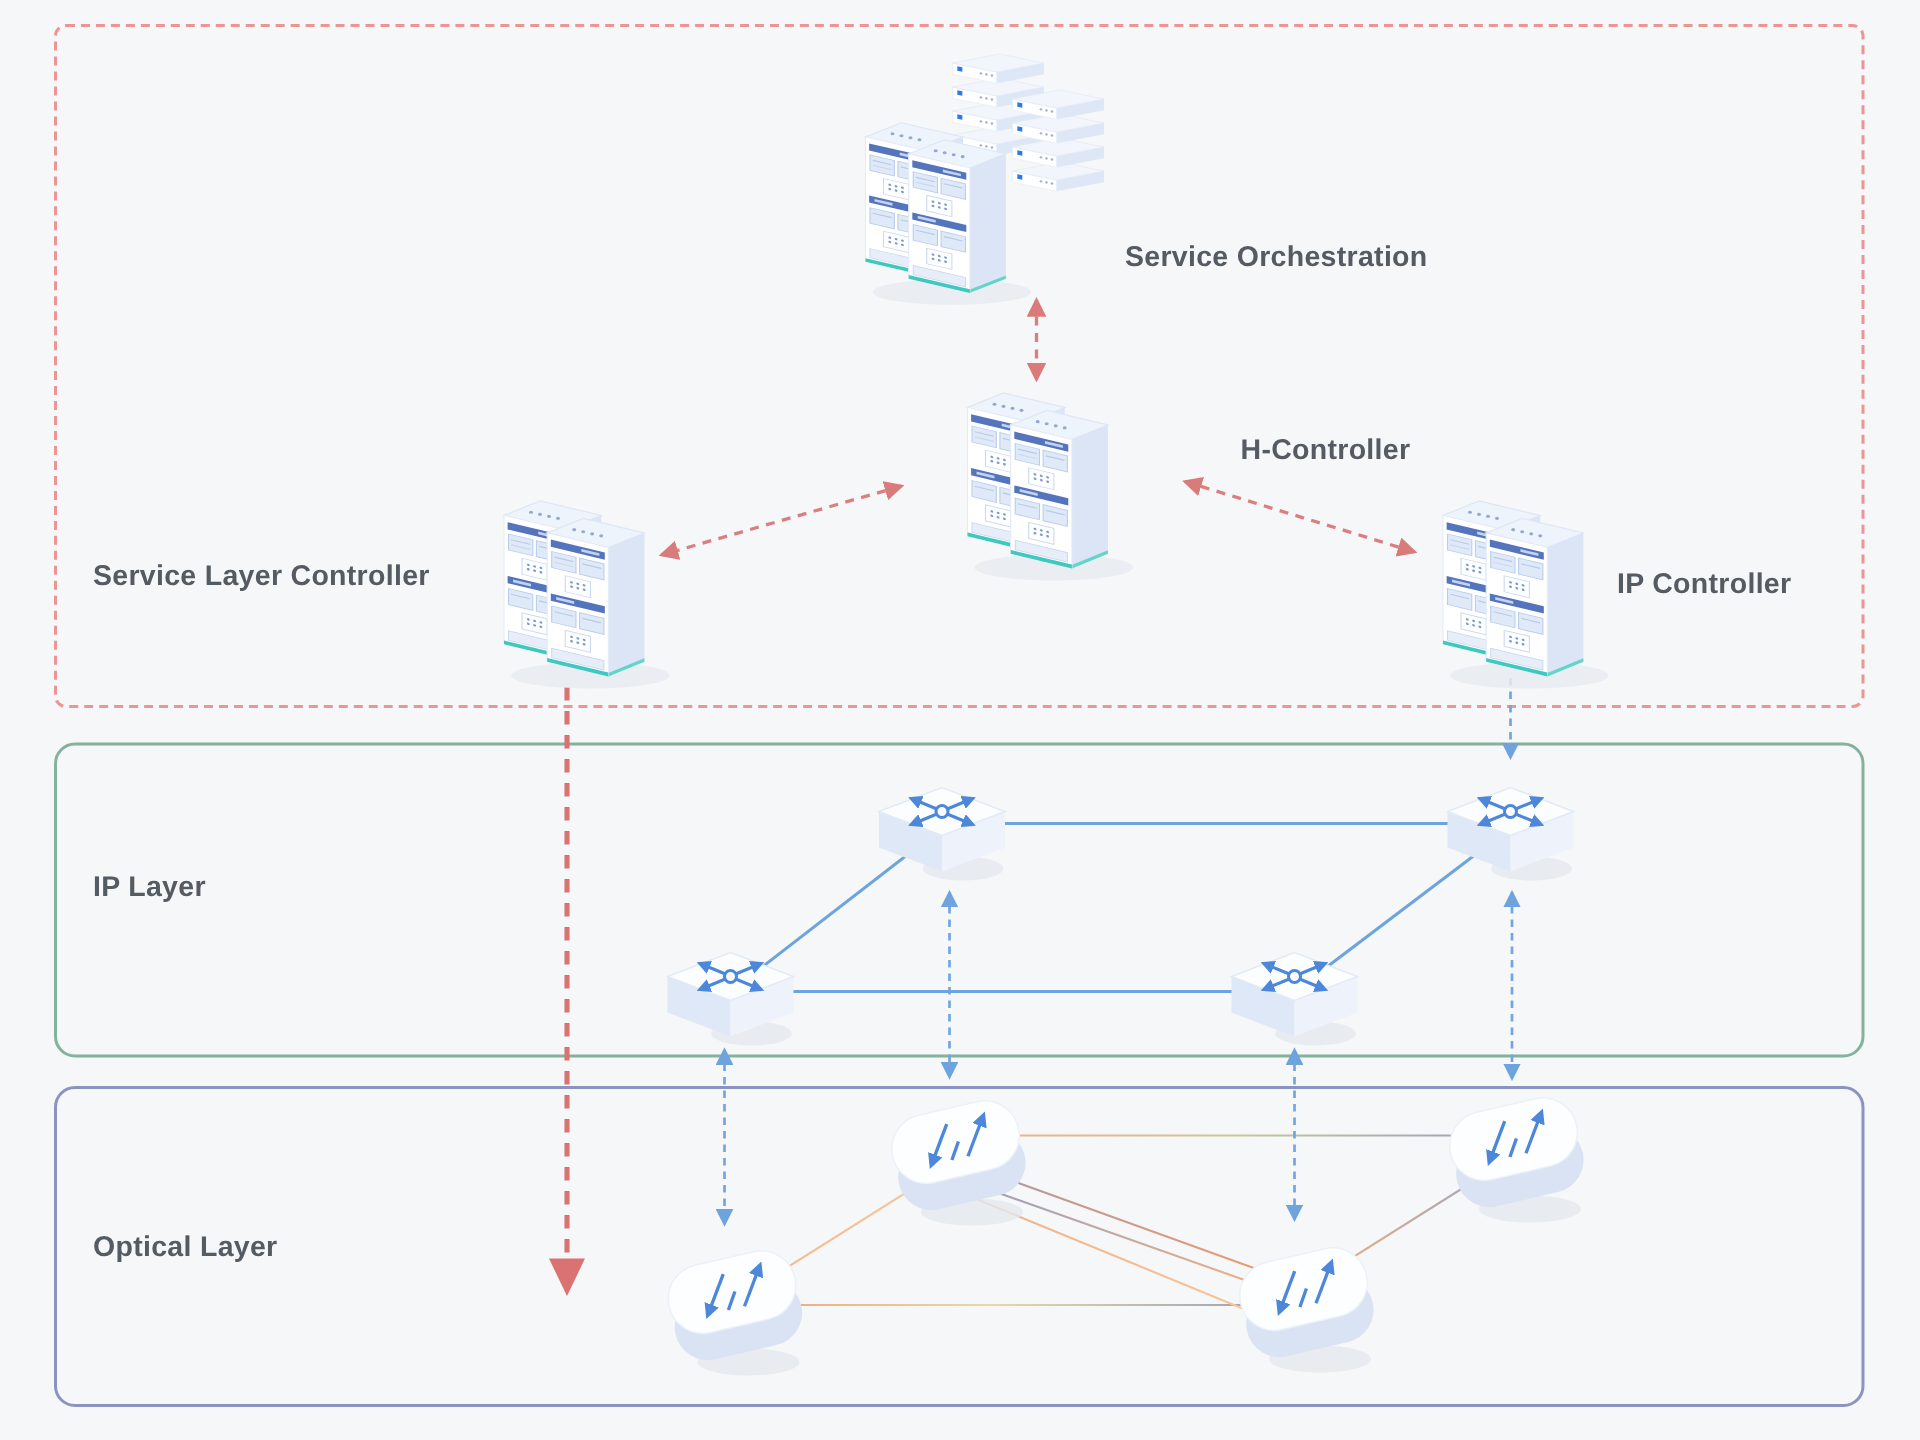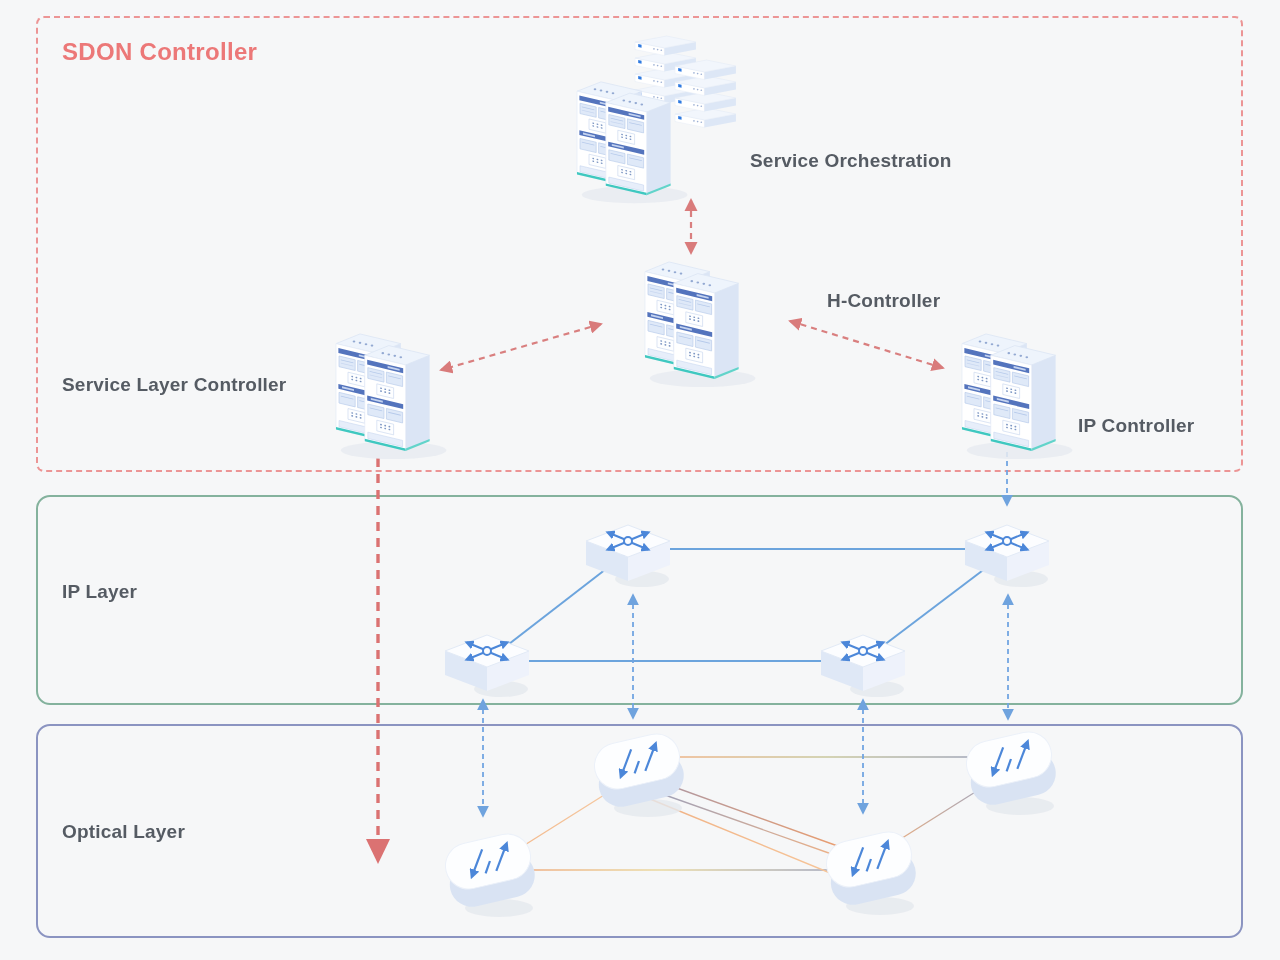--- a/index.html
+++ b/index.html
@@ -233,21 +233,20 @@
     <use href="#router" x="963" y="513"></use>
     <use href="#router" x="443" y="623"></use>
     <use href="#router" x="819" y="623"></use>
 
     <use href="#optical" x="584" y="726"></use>
     <use href="#optical" x="956" y="724"></use>
     <use href="#optical" x="435" y="826"></use>
     <use href="#optical" x="816" y="824"></use>
   </svg>
 
-  <div class="title">SDON Controller</div>
-  <div class="lbl" style="left:750px;top:150px;text-align:center;">Service Orchestration</div>
+  <div class="lbl" style="left:750px;top:161px;text-align:center;">Service Orchestration</div>
   <div class="lbl" style="left:783px;top:290px;margin-left:44px;">H-Controller</div>
   <div class="lbl" style="left:62px;top:374px;">Service Layer Controller</div>
-  <div class="lbl" style="left:1078px;top:379px;margin-top:36px;">IP Controller</div>
+  <div class="lbl" style="left:1078px;top:379px;">IP Controller</div>
   <div class="lbl" style="left:62px;top:581px;">IP Layer</div>
   <div class="lbl" style="left:62px;top:821px;">Optical Layer</div>
 
 </div>
 
 </body></html>

